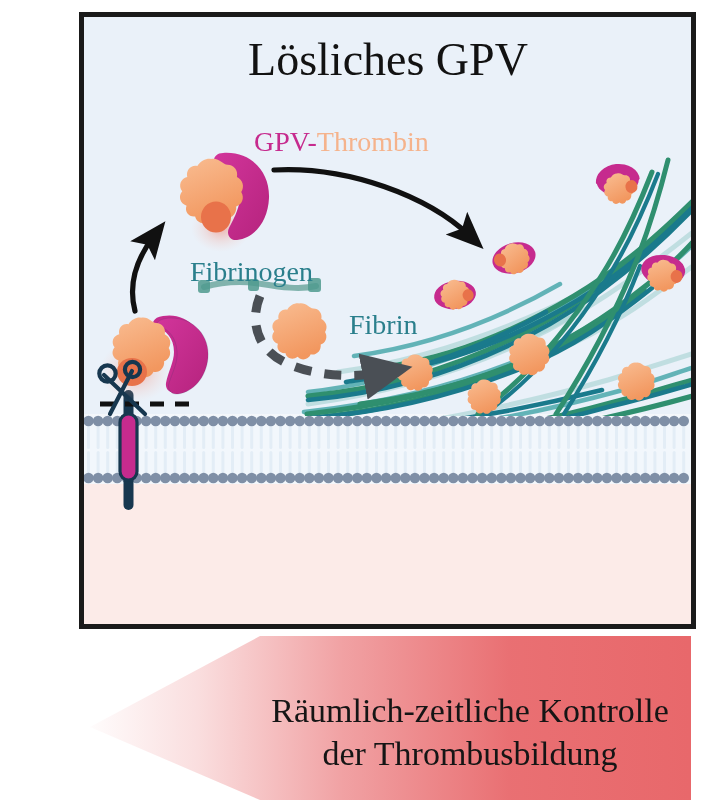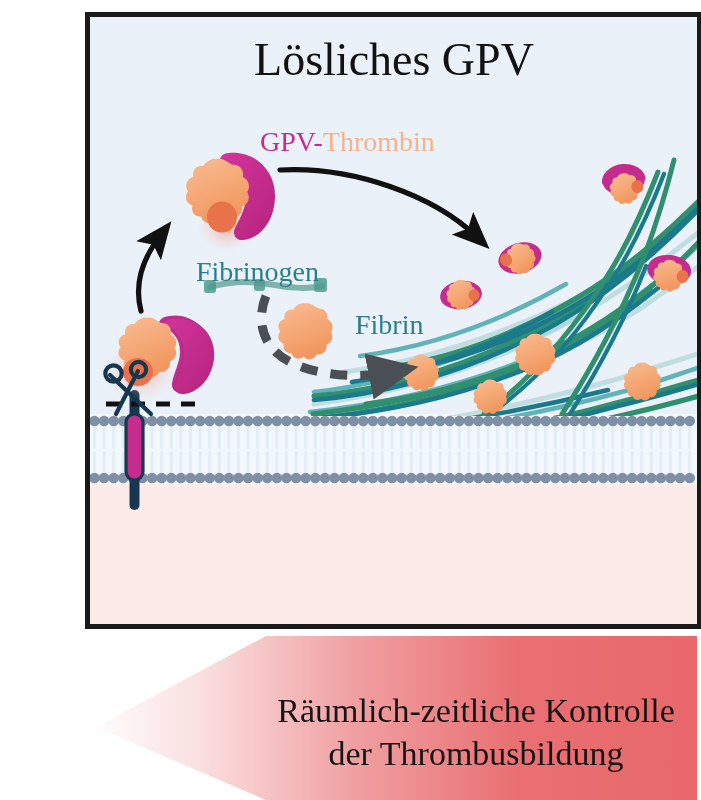--- a/index.html
+++ b/index.html
@@ -1,18 +1,18 @@
 <!DOCTYPE html>
 <html><head>
 <meta charset="utf-8">
 <style>
   html,body{margin:0;padding:0;background:#ffffff;}
   body{width:701px;height:800px;position:relative;overflow:hidden;
        font-family:"Liberation Serif","DejaVu Serif",serif;}
-  #stage{position:absolute;left:14px;top:0;width:589px;height:800px;}
+  #stage{position:absolute;left:8px;top:0;width:589px;height:800px;}
   #stage svg{display:block;}
   .nosel{user-select:none;}
 </style>
 </head>
 <body>
 
 <div id="stage">
 <svg width="701" height="800" viewBox="0 0 701 800" xmlns="http://www.w3.org/2000/svg">
   <defs>
     <clipPath id="panelClip">

